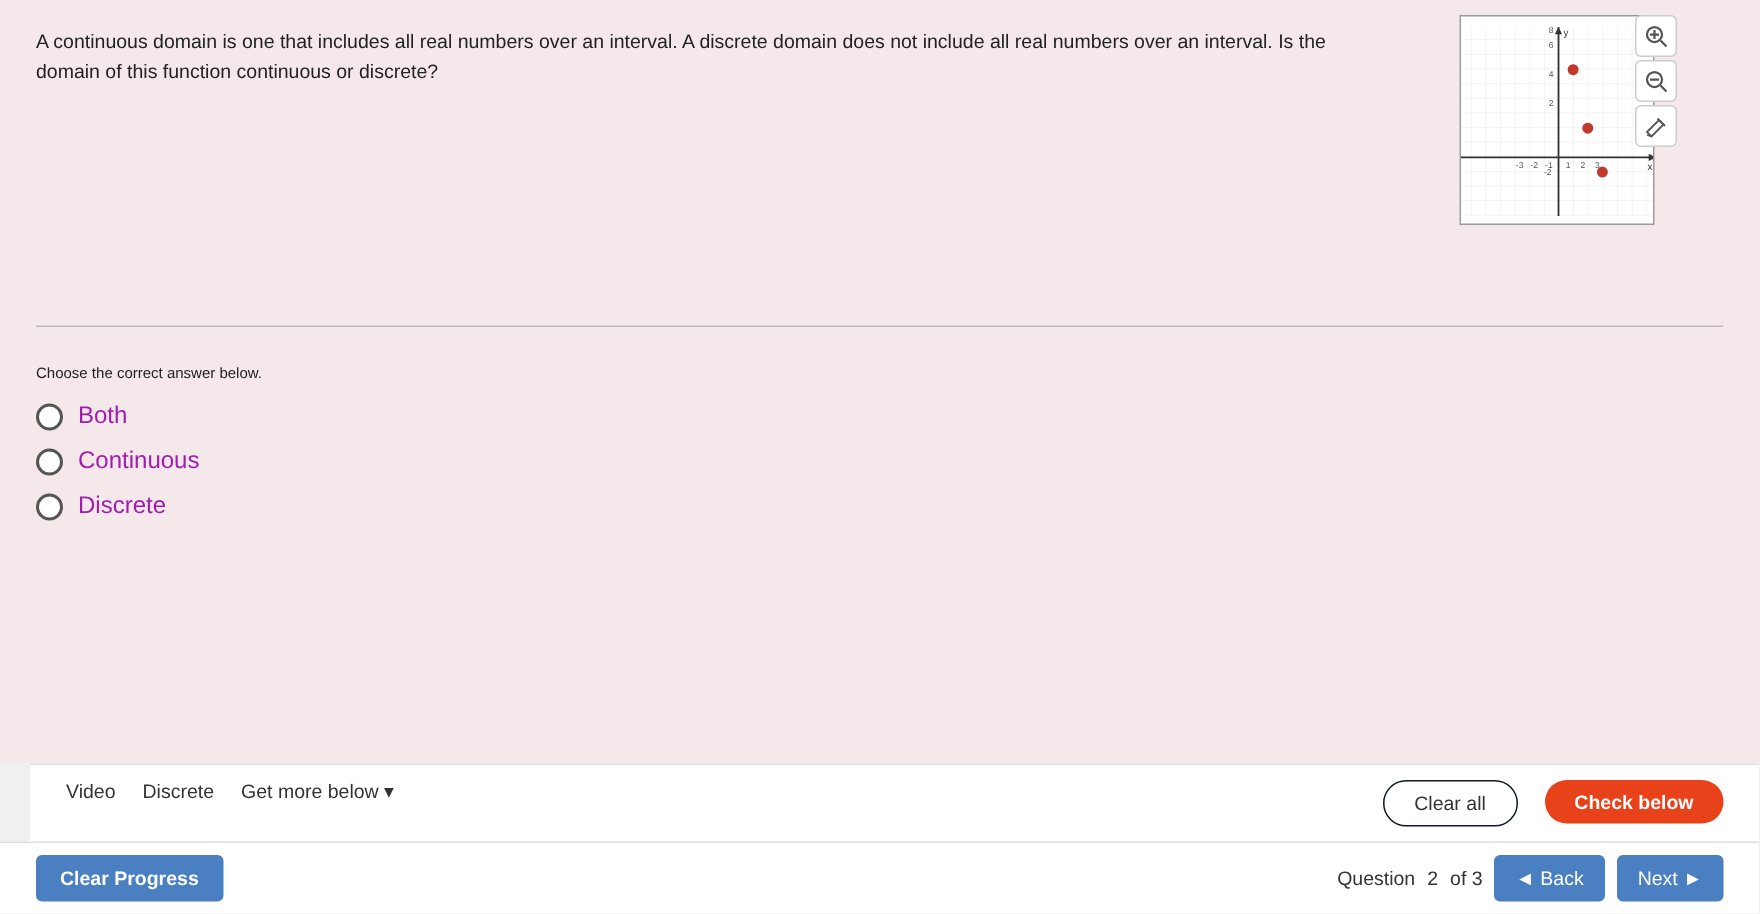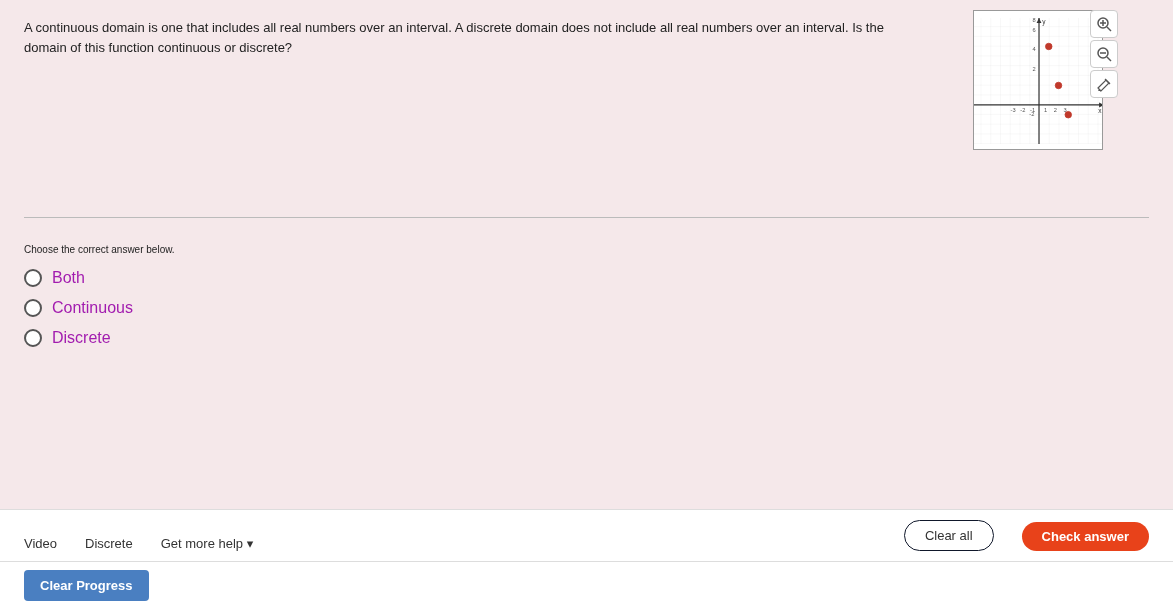--- a/index.html
+++ b/index.html
@@ -113,22 +113,23 @@
     .option-label {
       font-size: 16px;
       color: #a21caf;
     }
 
     .bottom-toolbar {
       background: white;
       border-top: 1px solid #ddd;
       padding: 10px 24px;
       display: flex;
-      align-items: flex-end;
-      gap: 28px;
+      align-items: flex-start;
+      gap: 18px;
+      margin-left: 20px;
     }
 
     .toolbar-link {
       font-size: 13px;
       color: #333;
       cursor: pointer;
       text-decoration: none;
     }
 
     .toolbar-spacer { flex: 1; }
@@ -300,22 +301,29 @@
     <div class="radio-option">
       <div class="radio-circle"></div>
       <span class="option-label">Discrete</span>
     </div>
   </div>
 </div>
 
 <div class="bottom-toolbar">
   <a class="toolbar-link">Video</a>
   <a class="toolbar-link">Discrete</a>
-  <a class="toolbar-link">Get more help ▾</a>
+  <a class="toolbar-link">Get more below ▾</a>
   <div class="toolbar-spacer"></div>
   <button class="clear-all-btn">Clear all</button>
-  <button class="check-answer-btn">Check answer</button>
+  <button class="check-answer-btn">Check below</button>
 </div>
 
 <div class="footer-bar">
   <button class="review-btn">Clear Progress</button>
   <div class="footer-spacer"></div>
+  <div class="question-nav">
+    <span>Question</span>
+    <span>2</span>
+    <span>of 3</span>
+    <button class="nav-btn">◄ Back</button>
+    <button class="nav-btn next-btn">Next ►</button>
+  </div>
 </div>
 
 </body></html>

